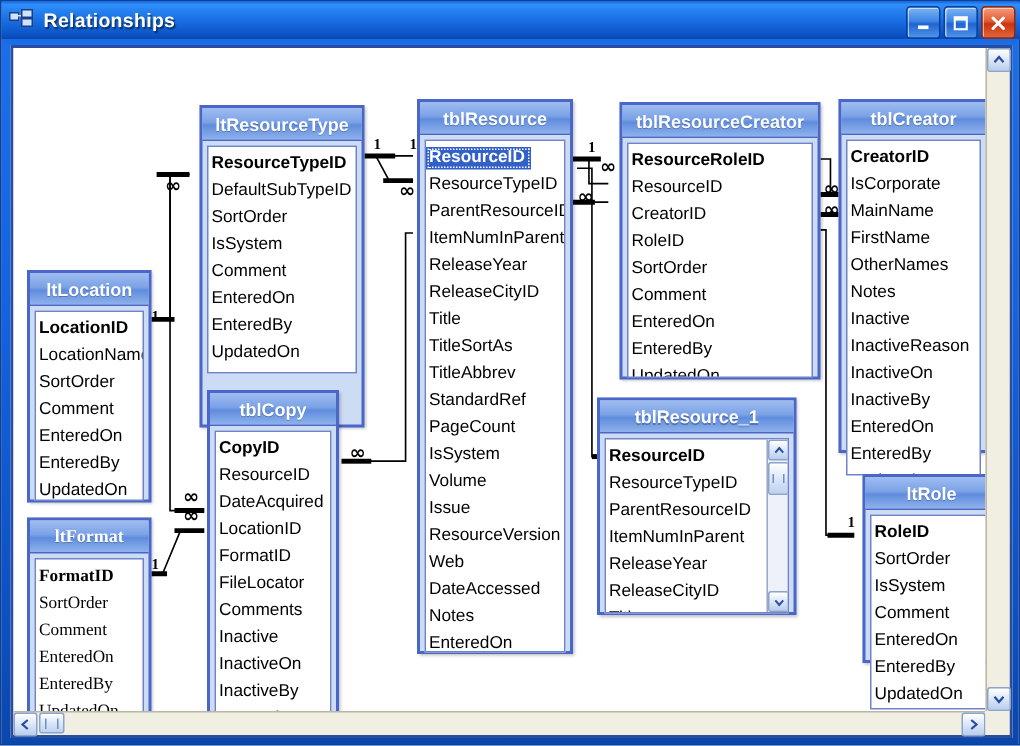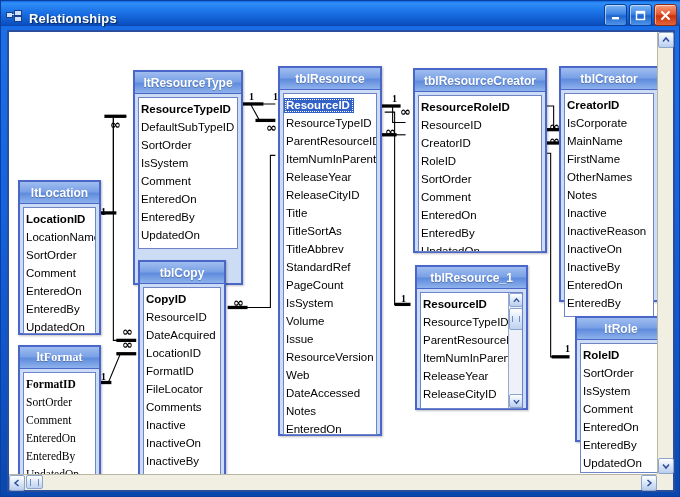--- a/index.html
+++ b/index.html
@@ -10,21 +10,21 @@
   }
   
   #window{
     position:absolute;left:0;top:0;width:680px;height:497px;
     background:linear-gradient(to bottom,#0a58d6 0%,#1a6fe8 6%,#1463e0 40%,#0d52c4 80%,#0a47ad 100%);
     border:1px solid #0a3f9e;box-sizing:border-box;
   }
   #titlebar{
     position:absolute;left:0;top:0;width:680px;height:25px;
     background:linear-gradient(to bottom,#0f6ae8 0%,#2f8ef8 8%,#1b72e6 45%,#0c54c6 88%,#0a47b0 100%);
-    display:flex;align-items:flex-end;
+    display:flex;align-items:center;
   }
   #title-icon{width:18px;height:16px;margin-left:5px;position:relative;flex:0 0 auto;}
   #title-icon .b{position:absolute;background:#cfe2ff;border:1px solid #1b3f86;}
   #title-text{
     color:#ffffff;font-size:13px;font-weight:bold;margin-left:5px;
     text-shadow:1px 1px 1px rgba(0,0,0,.55);letter-spacing:.2px;
   }
   #titlebuttons{position:absolute;right:4px;top:3px;display:flex;gap:2px;}
   .tbtn{
     width:21px;height:20px;border:1px solid #0b3f96;border-radius:3px;
@@ -314,21 +314,21 @@
               <div><span class="fld">LocationID</span></div>
               <div><span class="fld">FormatID</span></div>
               <div><span class="fld">FileLocator</span></div>
               <div><span class="fld">Comments</span></div>
               <div><span class="fld">Inactive</span></div>
               <div><span class="fld">InactiveOn</span></div>
               <div><span class="fld">InactiveBy</span></div>
               <div><span class="fld">EnteredOn</span></div>
             </div>
           </div>
-          <div class="tbl" style="left: 406px; top: 233px; width: 113px; height: 145px;">
+          <div class="tbl" style="left: 389px; top: 233px; width: 133px; height: 145px;">
             <div class="tbl-head">tblResource_1</div>
             <div class="tbl-body" style="height: 117px; padding-right: 15px;">
               <div><span class="fld pk">ResourceID</span></div>
               <div><span class="fld">ResourceTypeID</span></div>
               <div><span class="fld">ParentResourceID</span></div>
               <div><span class="fld">ItemNumInParent</span></div>
               <div><span class="fld">ReleaseYear</span></div>
               <div><span class="fld">ReleaseCityID</span></div>
               <div><span class="fld">Title</span></div>
               <div class="inner-sb">

